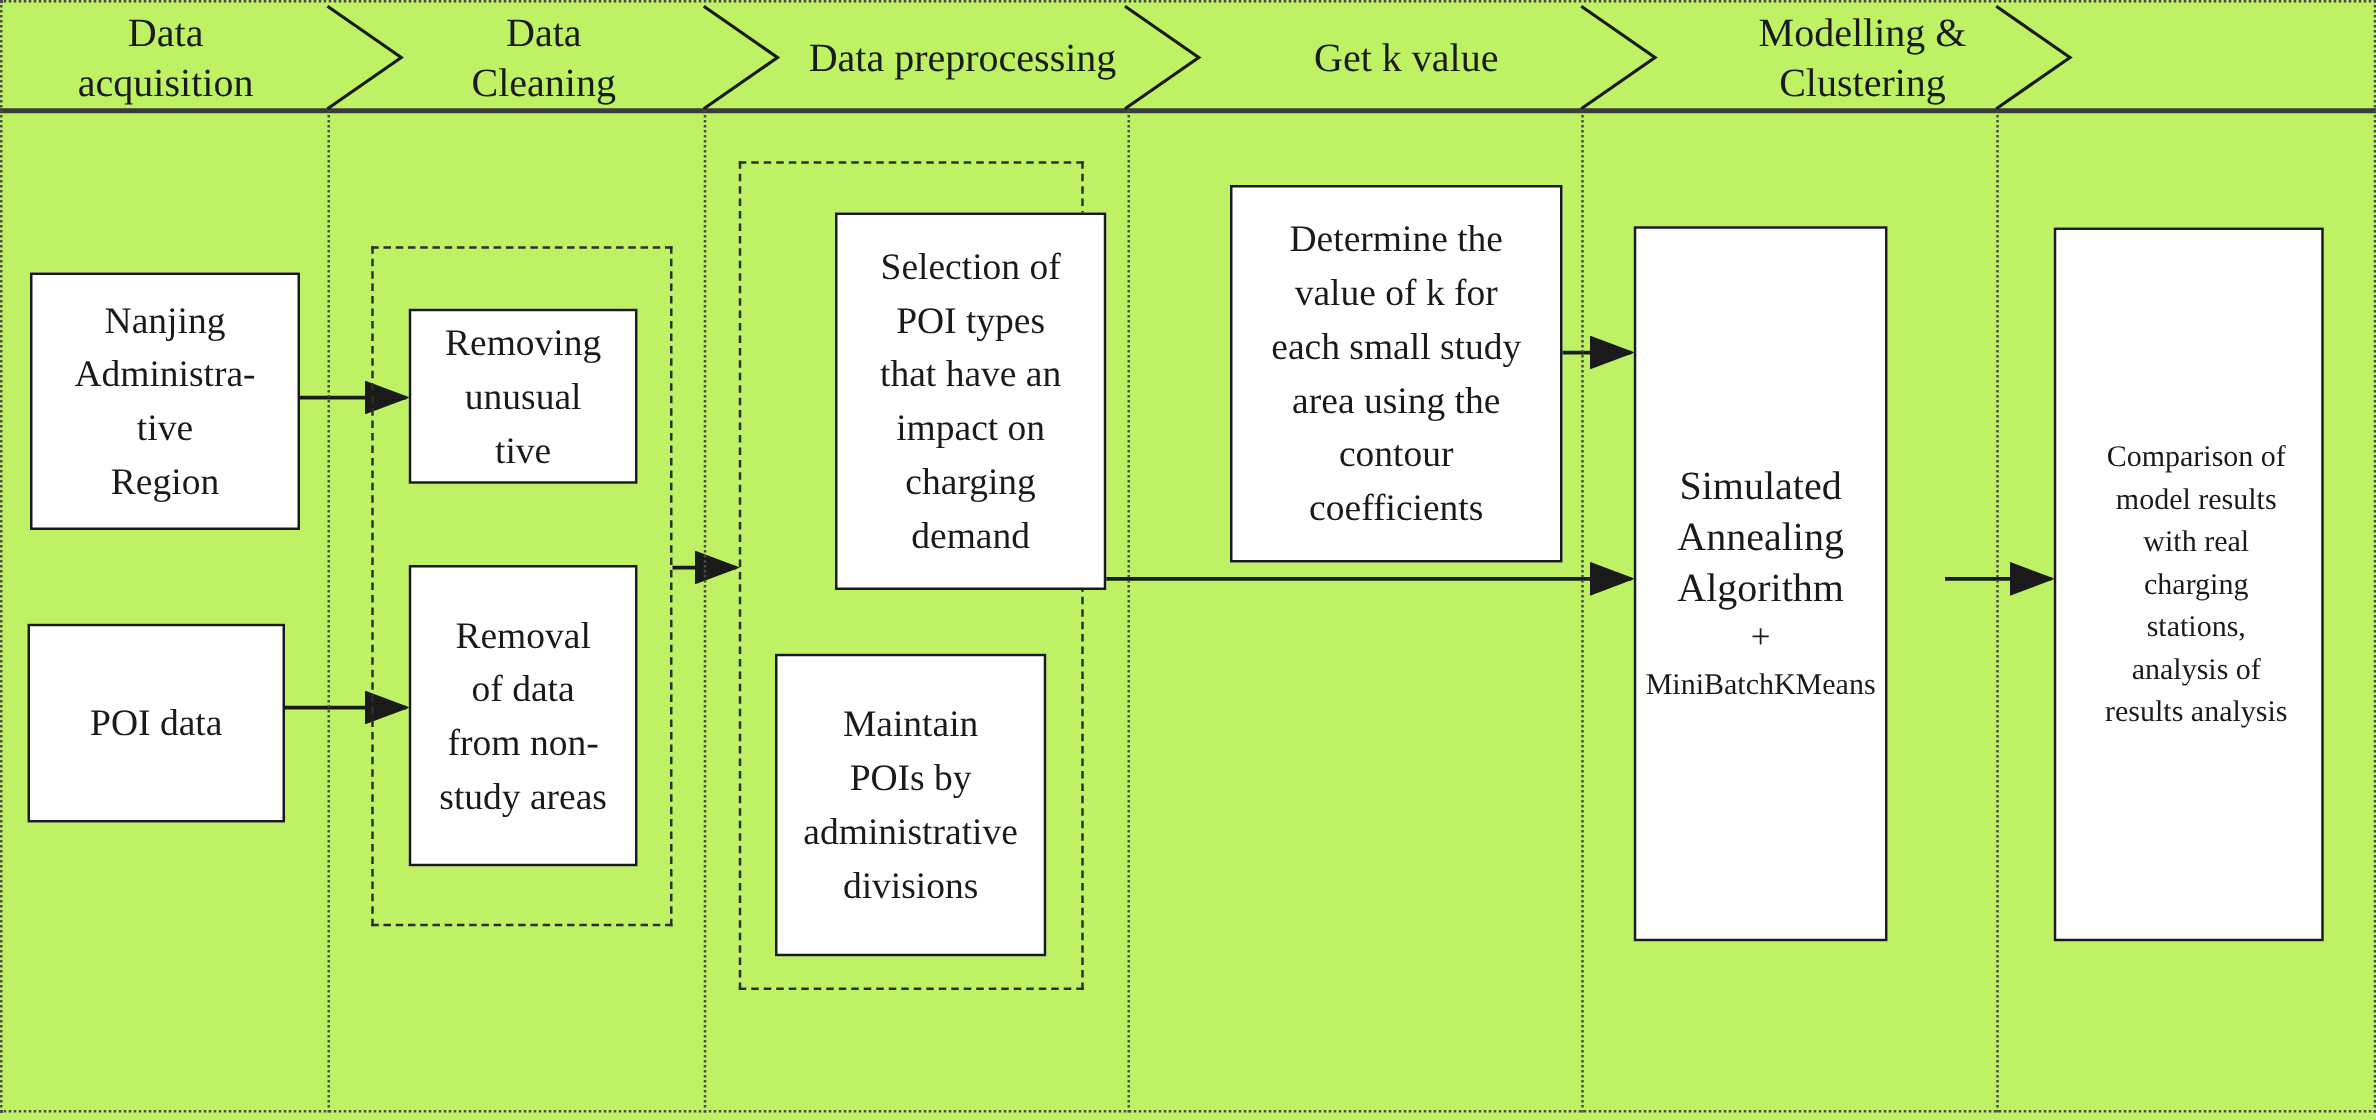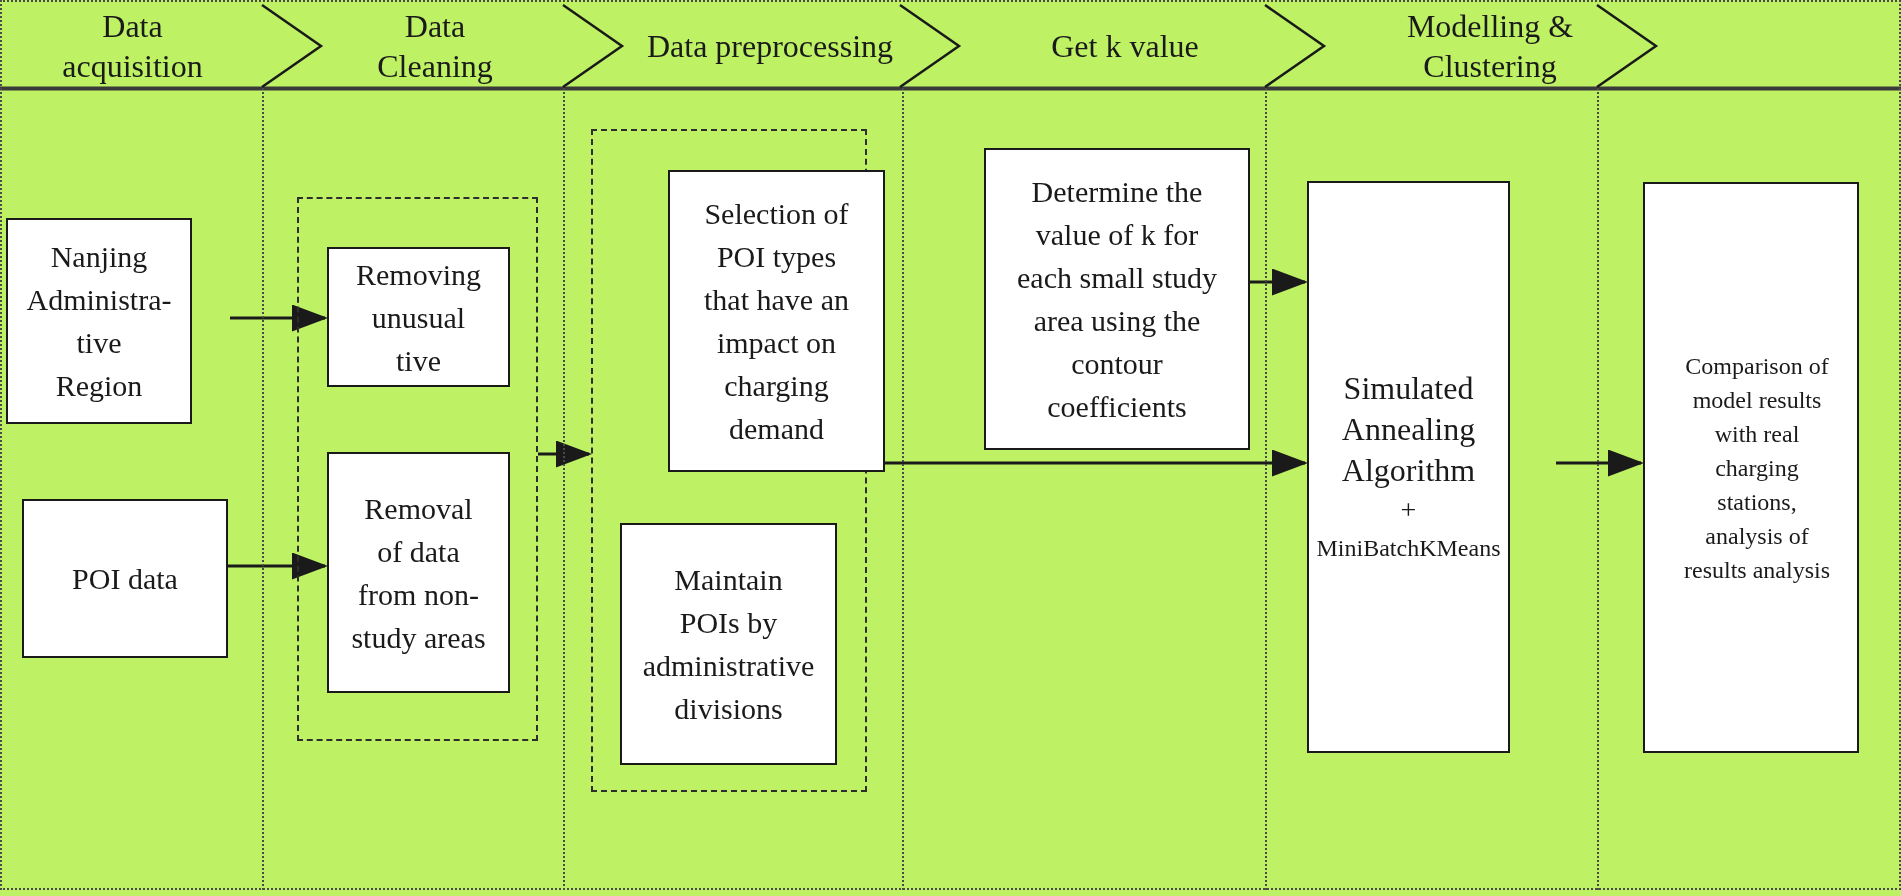--- a/index.html
+++ b/index.html
@@ -103,21 +103,21 @@
 
   <div class="stage-label" style="left:5px; top:6px; width:255px;">Data
 acquisition</div>
   <div class="stage-label" style="left:305px; top:6px; width:260px;">Data
 Cleaning</div>
   <div class="stage-label" style="left:975px; top:26px; width:300px;">Get k value</div>
   <div class="stage-label" style="left:615px; top:26px; width:310px;">Data preprocessing</div>
   <div class="stage-label" style="left:1335px; top:6px; width:310px;">Modelling &amp;
 Clustering</div>
 
-  <div class="box" style="left:6px; top:218px; width:186px; height:206px;">Nanjing
+  <div class="box" style="left:24px; top:218px; width:216px; height:206px;">Nanjing
 Administra-
 tive
 Region</div>
   <div class="box" style="left:22px; top:499px; width:206px; height:159px;">POI data</div>
 
   <div class="group" style="left:297px; top:197px; width:241px; height:544px;"></div>
   <div class="box" style="left:327px; top:247px; width:183px; height:140px;">Removing
 unusual
 tive</div>
   <div class="box" style="left:327px; top:452px; width:183px; height:241px;">Removal

